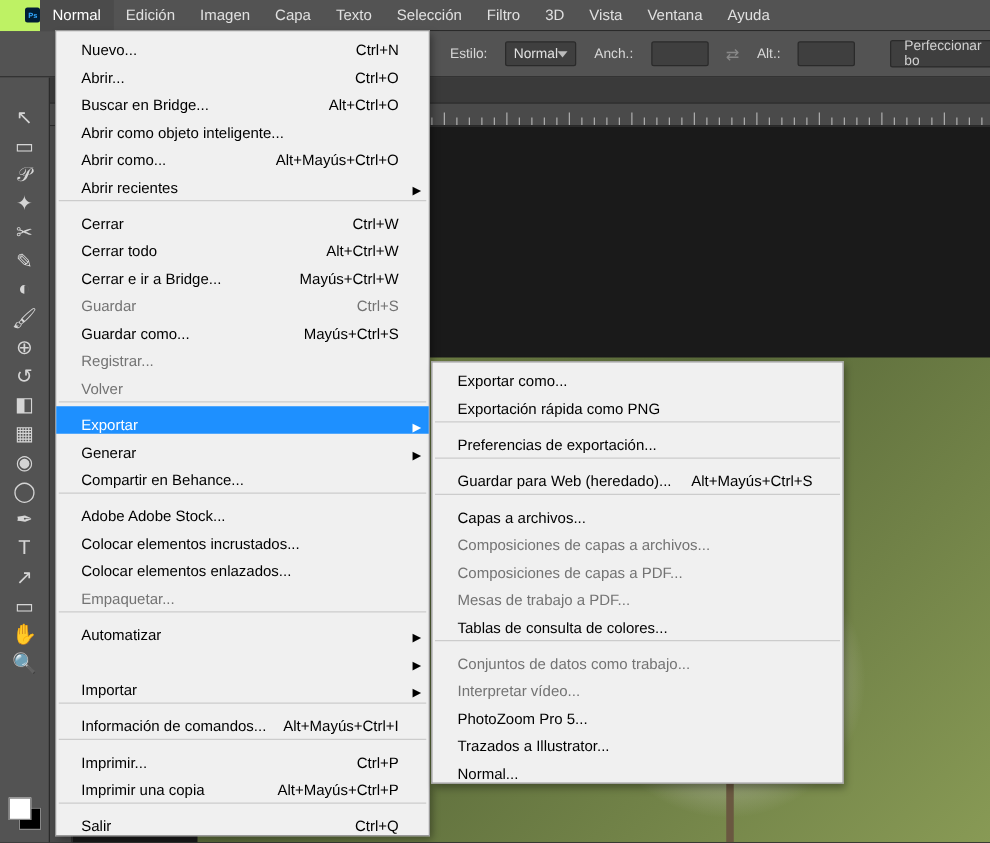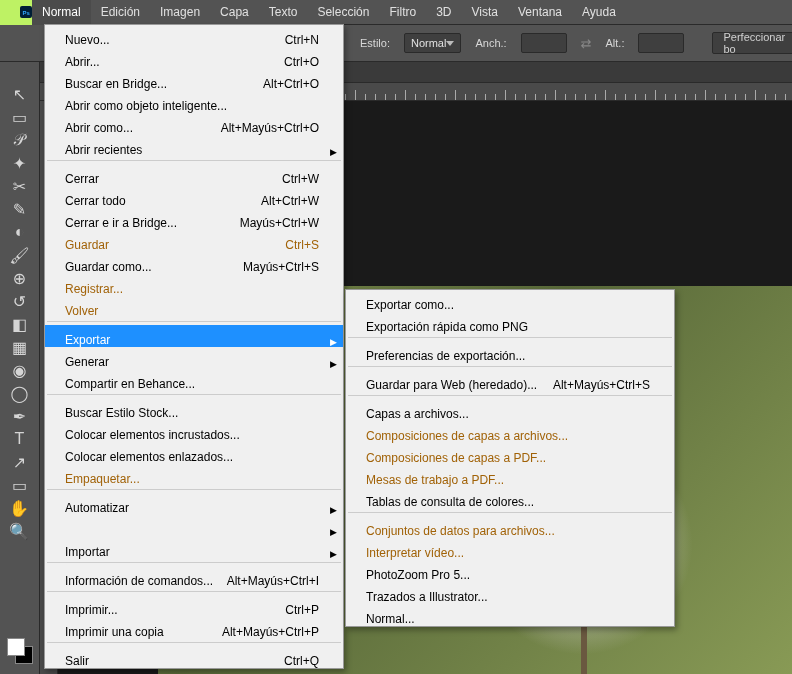--- a/index.html
+++ b/index.html
@@ -35,21 +35,21 @@
 .photo { position: absolute; left: 100px; top: 185px; right: 0; bottom: 0; background: linear-gradient(135deg,#7a8a4a 0%,#5a6a3a 40%,#889a55 100%); }
 .photo::before { content: ""; position: absolute; right: 80px; bottom: 0; width: 260px; height: 260px; background: radial-gradient(circle,#f5f5f0 0%,#e8e8e0 15%,rgba(200,200,190,0.6) 35%,transparent 60%); border-radius: 50%; }
 .stem { position: absolute; right: 205px; bottom: 0; width: 6px; height: 120px; background: #6a5840; }
 
 
 .dropdown { position: absolute; background: #f0f0f0; border: 1px solid #999; box-shadow: 2px 3px 6px rgba(0,0,0,0.35); z-index: 10; font-size: 12px; color: #000; }
 .dropdown.file { left: 44px; top: 24px; width: 300px; }
 .dropdown.export { left: 345px; top: 289px; width: 330px; }
 .dd-row { display: flex; align-items: flex-end; height: 22px; padding: 16px 24px 0 20px; position: relative; }
 .dd-row.hover { background: #1e90ff; color: #fff; }
-.dd-row.disabled { color: #a16207; }
+.dd-row.disabled { color: #737373; }
 .dd-row .label { flex: 1; }
 .dd-row .short { text-align: right; }
 .dd-row .sub { position: absolute; right: 6px; font-size: 9px; }
 .dd-row.hover .sub { color: #fff; }
 .dd-sep { height: 1px; background: #ccc; margin: 3px 2px; }
 
 .tab-strip { position:absolute; left:40px; top:62px; height:21px; right:0; background:#3a3a3a; border-bottom:1px solid #2a2a2a; z-index:1; }
 
 .swatch { position:absolute; left:7px; bottom:10px; width:26px; height:26px; }
 .swbg { position:absolute; right:0; bottom:0; width:18px; height:18px; background:#000; border:1px solid #888; }
@@ -255,21 +255,21 @@
     </div>
     <div class="dd-row">
       <span class="label">Generar</span>
       <span class="sub">▶</span>
     </div>
     <div class="dd-row">
       <span class="label">Compartir en Behance...</span>
     </div>
     <div class="dd-sep"></div>
     <div class="dd-row">
-      <span class="label">Buscar Estilo Stock...</span>
+      <span class="label">Adobe Adobe Stock...</span>
     </div>
     <div class="dd-row">
       <span class="label">Colocar elementos incrustados...</span>
     </div>
     <div class="dd-row">
       <span class="label">Colocar elementos enlazados...</span>
     </div>
     <div class="dd-row disabled">
       <span class="label">Empaquetar...</span>
     </div>
@@ -333,21 +333,21 @@
       <span class="label">Composiciones de capas a PDF...</span>
     </div>
     <div class="dd-row disabled">
       <span class="label">Mesas de trabajo a PDF...</span>
     </div>
     <div class="dd-row">
       <span class="label">Tablas de consulta de colores...</span>
     </div>
     <div class="dd-sep"></div>
     <div class="dd-row disabled">
-      <span class="label">Conjuntos de datos para archivos...</span>
+      <span class="label">Conjuntos de datos como trabajo...</span>
     </div>
     <div class="dd-row disabled">
       <span class="label">Interpretar vídeo...</span>
     </div>
     <div class="dd-row">
       <span class="label">PhotoZoom Pro 5...</span>
     </div>
     <div class="dd-row">
       <span class="label">Trazados a Illustrator...</span>
     </div>

